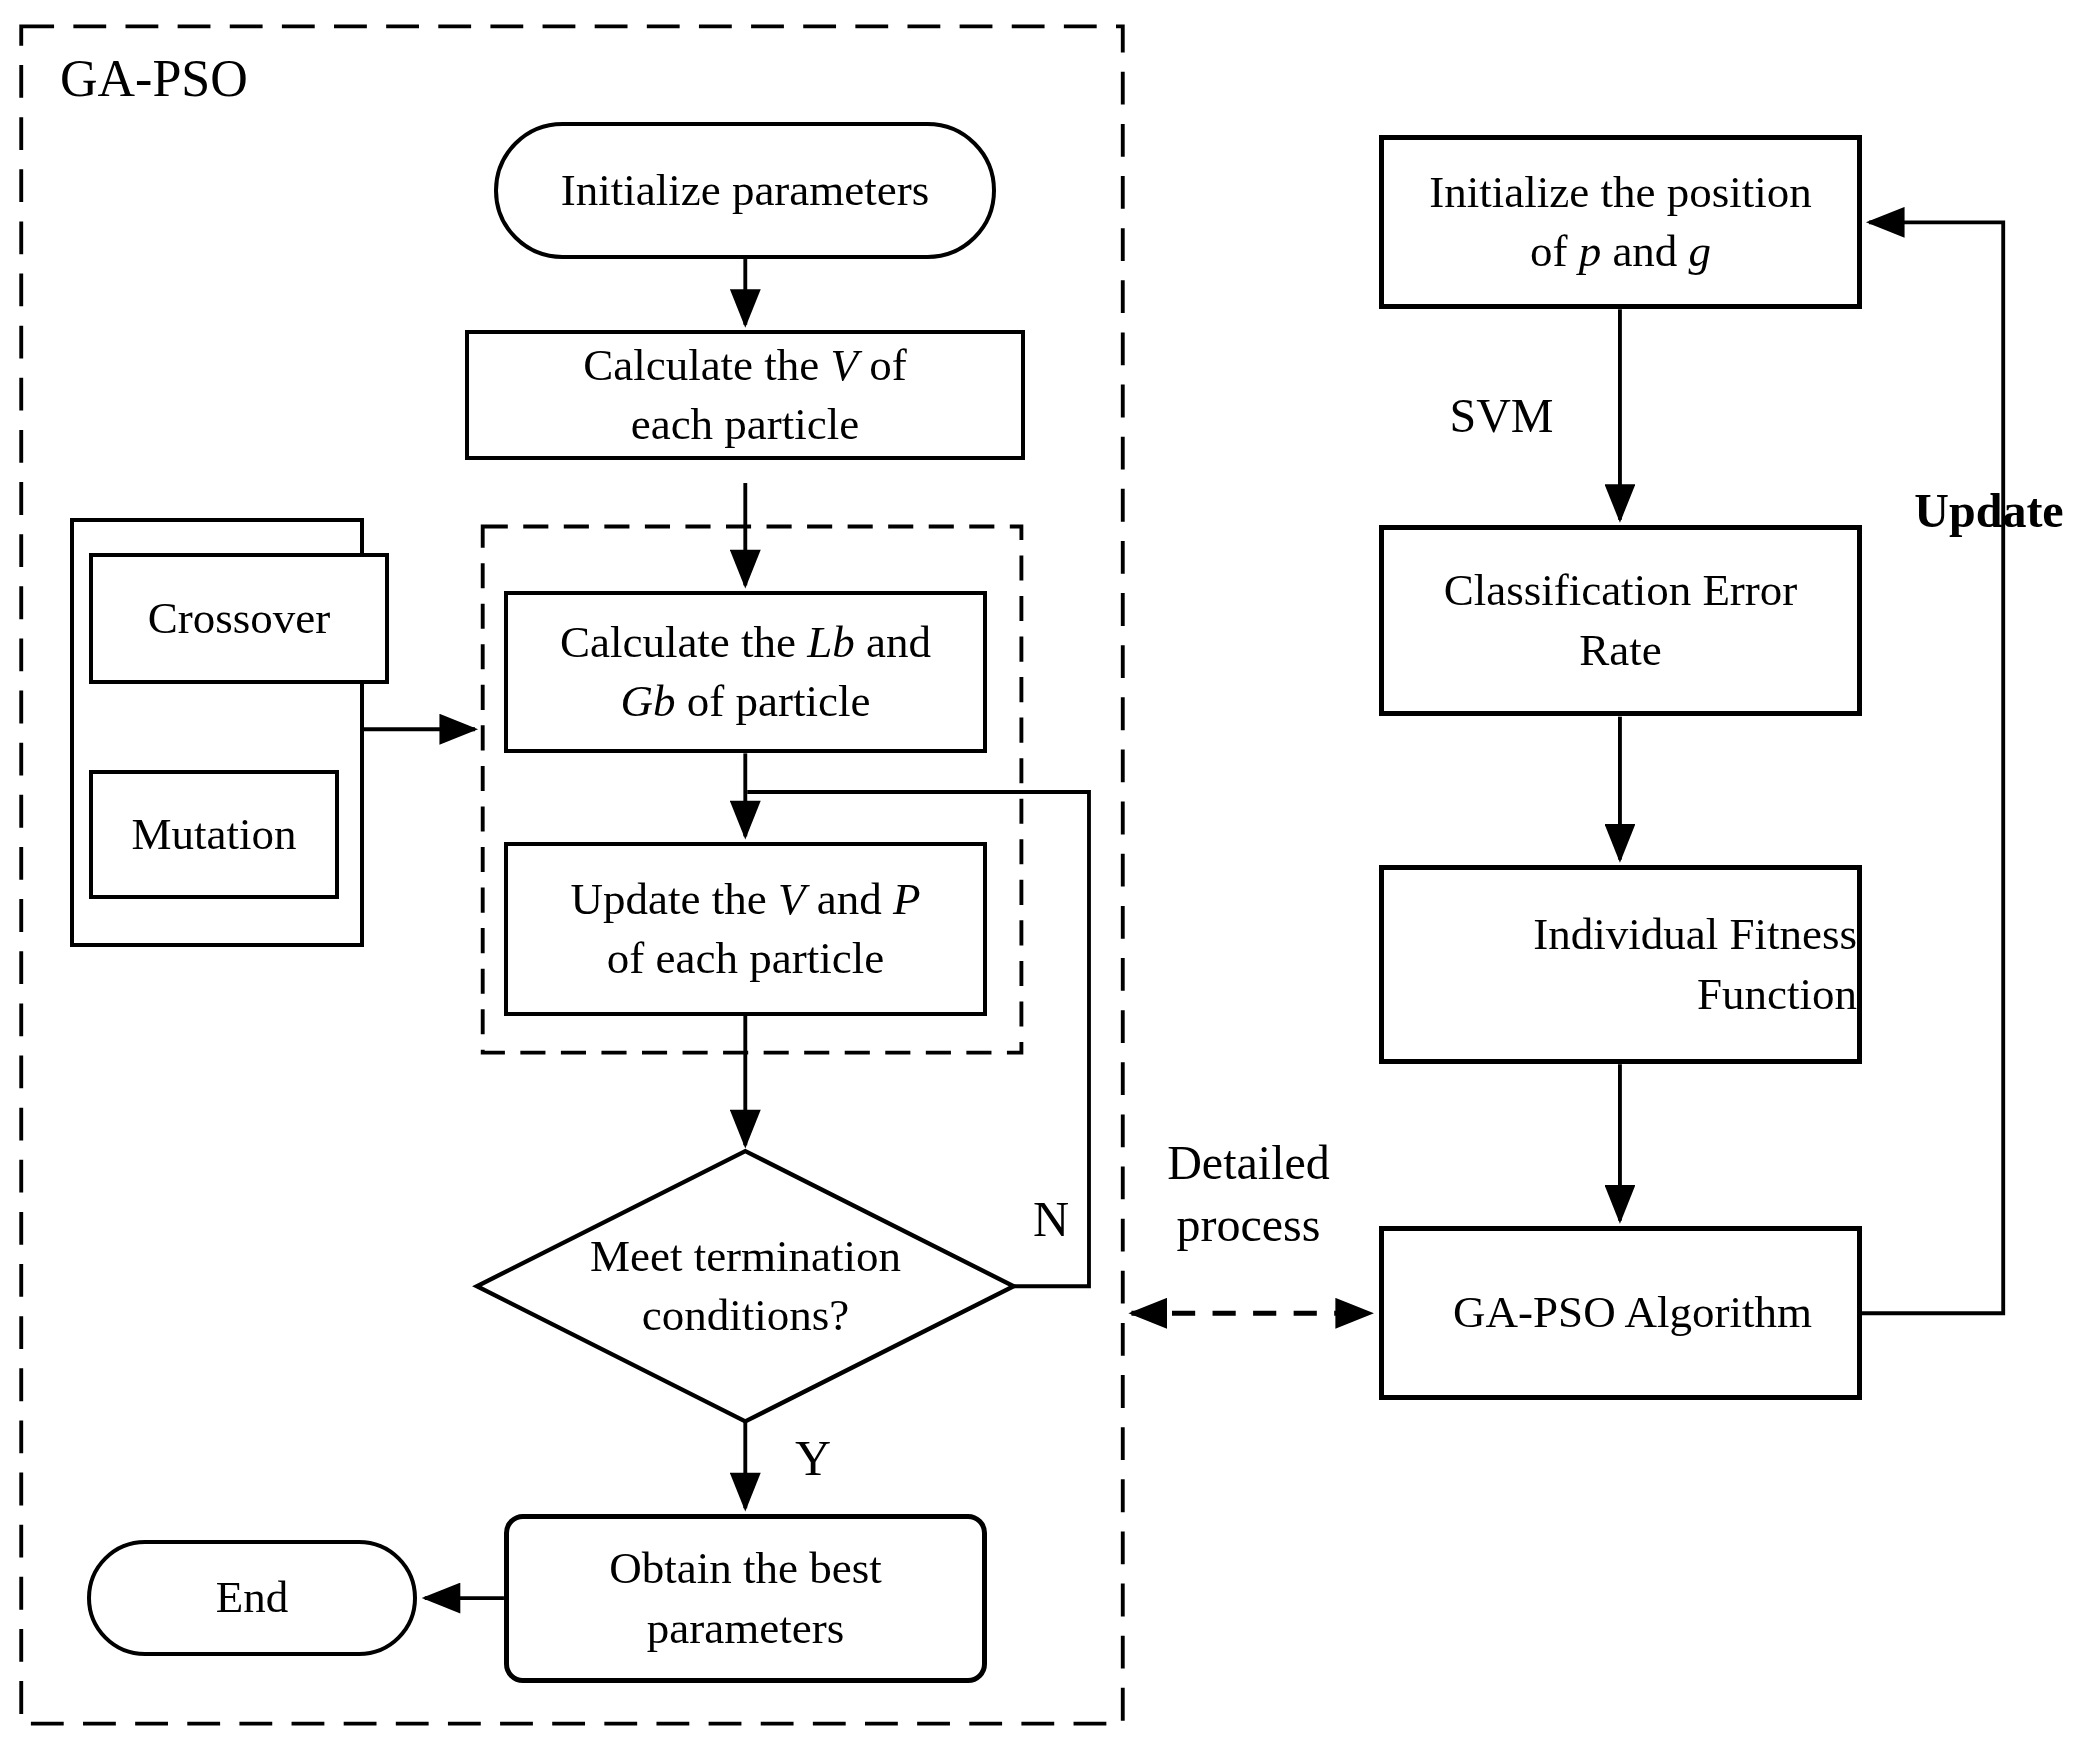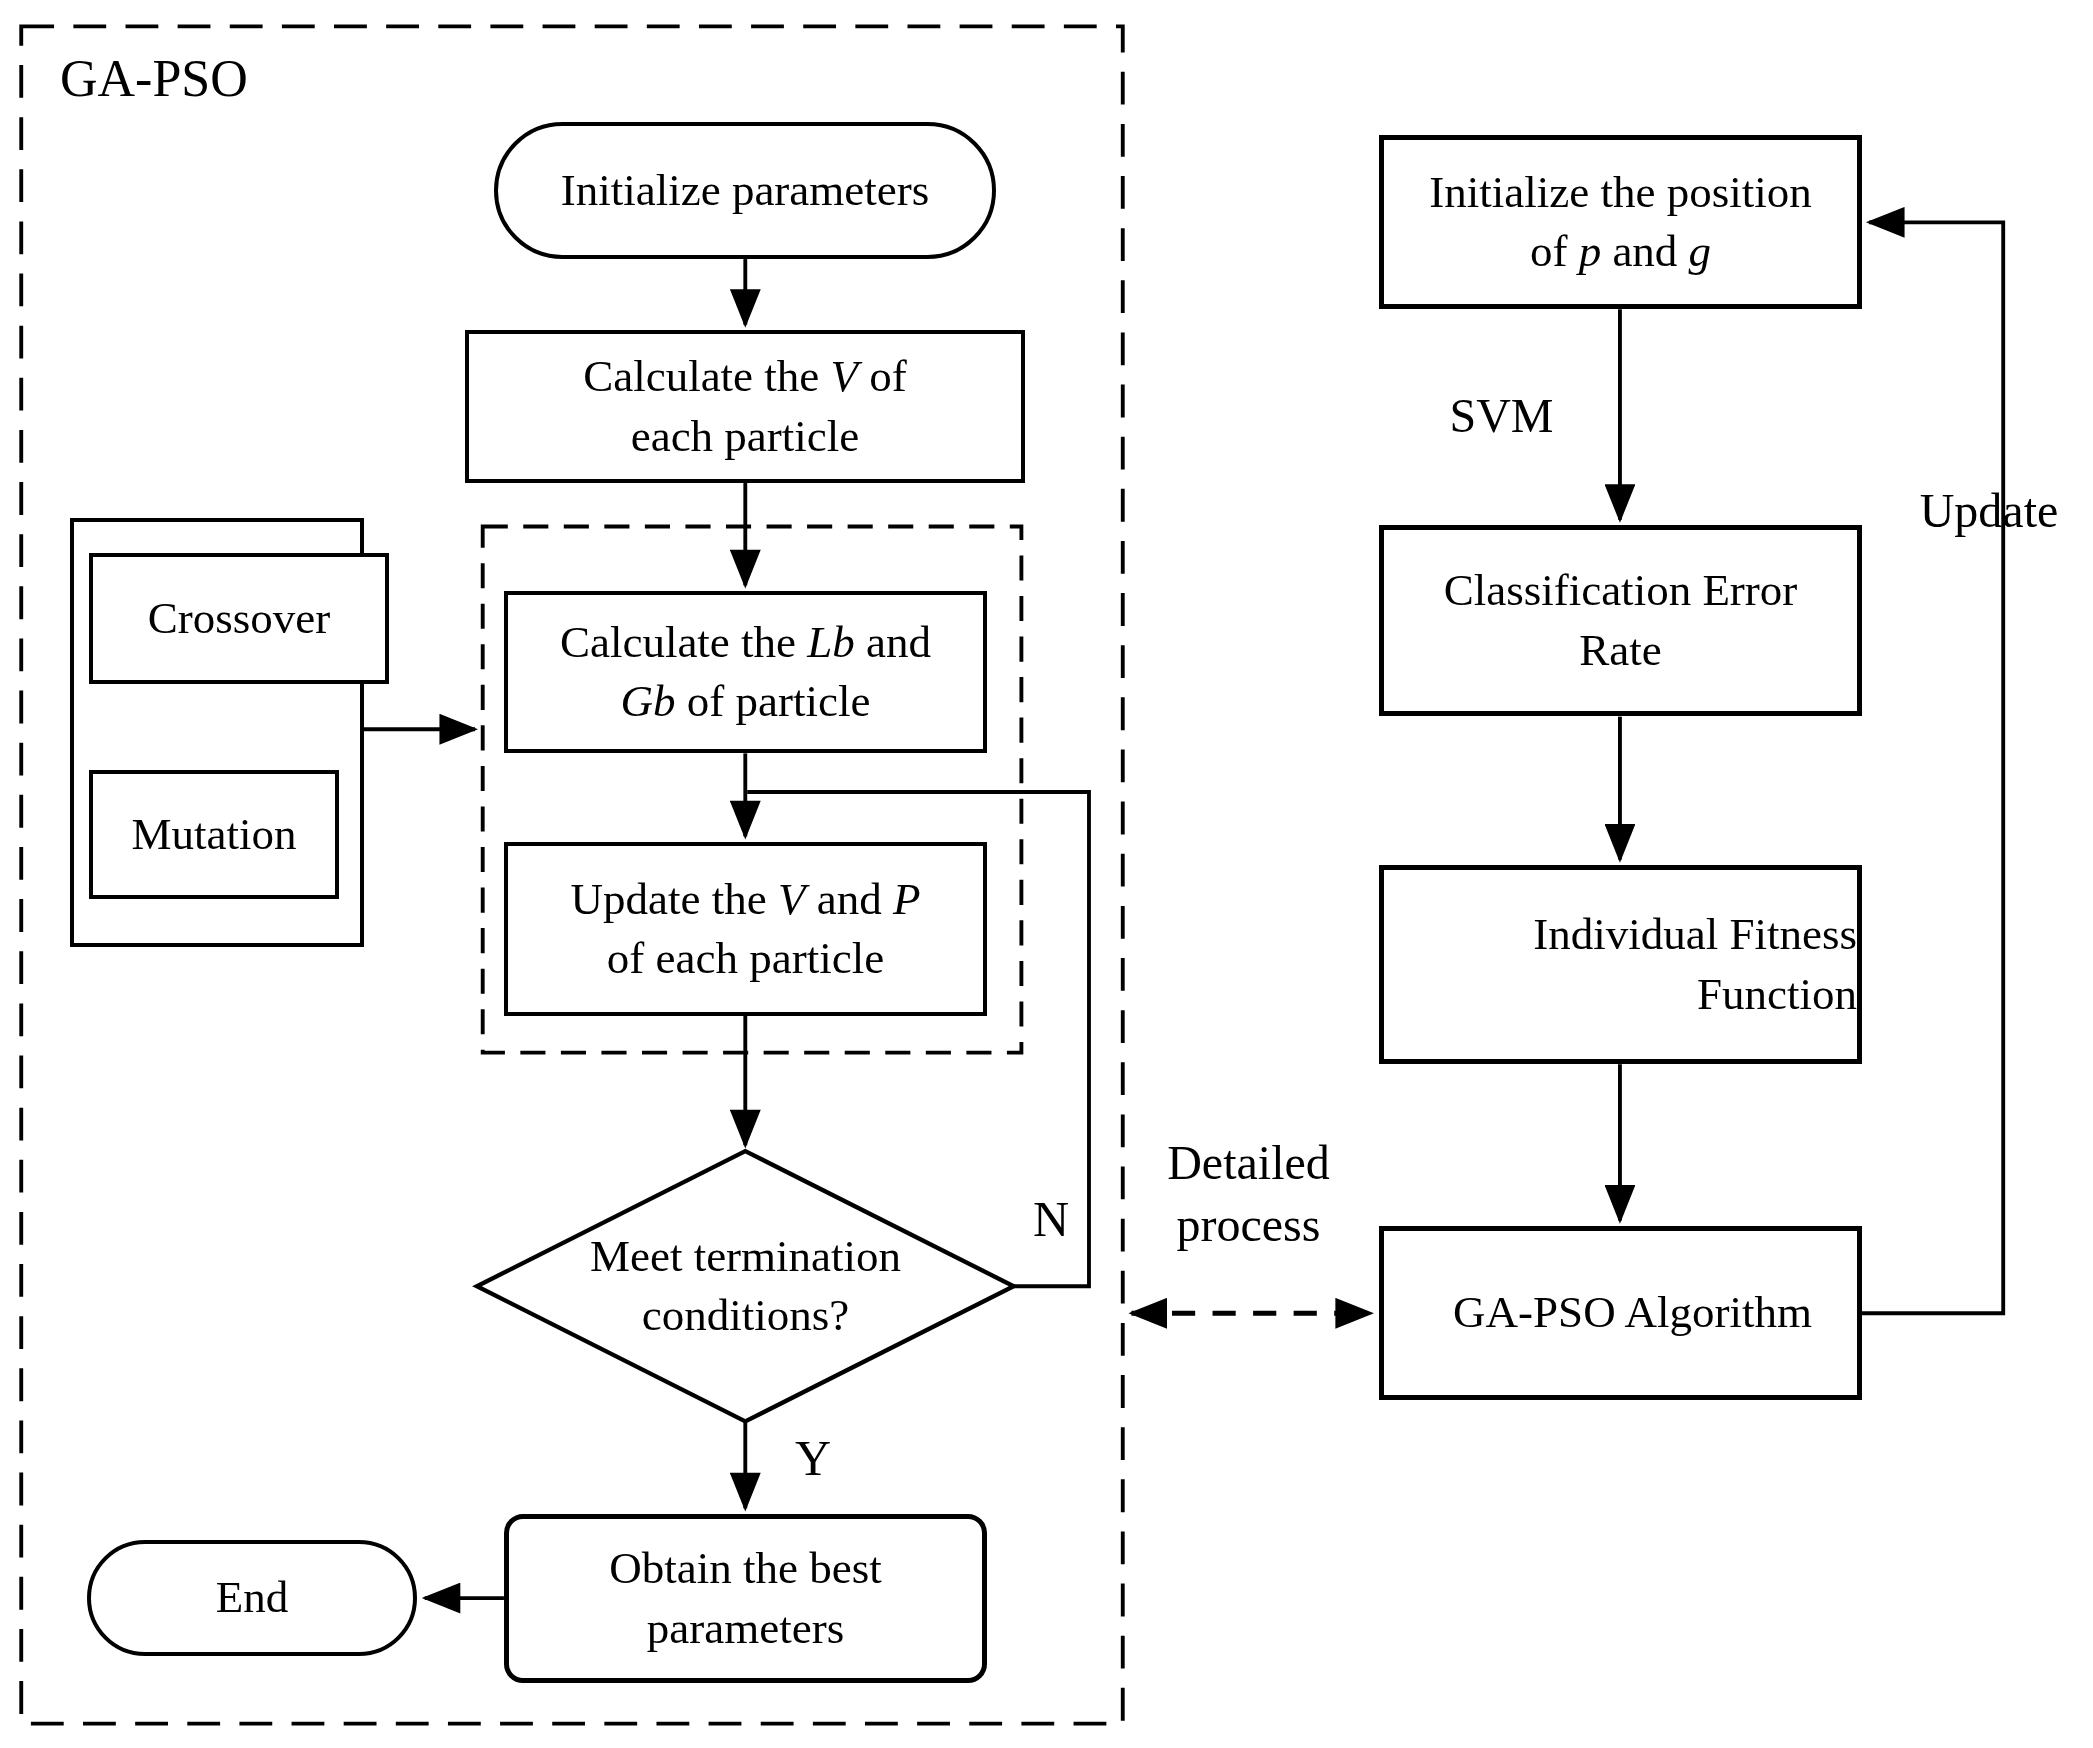--- a/index.html
+++ b/index.html
@@ -69,21 +69,21 @@
 
     <polygon points="772,1192 1050,1332 772,1472 494,1332" fill="#ffffff" stroke="#000" stroke-width="4.5"></polygon>
   </svg>
 
   <div class="groupbox" style="left:70px;top:518px;width:294px;height:429px;"></div>
 
   <div class="node stadium" style="left:494px;top:122px;width:502px;height:137px;">
       <div class="ln"><span>Initialize parameters</span></div>
     </div>
 
-  <div class="node" style="left:465px;top:330px;width:560px;height:153px;">
+  <div class="node" style="left:465px;top:330px;width:560px;height:130px;">
       <div class="ln"><span>Calculate the </span><i>V</i><span> of</span></div>
       <div class="ln"><span>each particle</span></div>
     </div>
 
   <div class="node" style="left:504px;top:591px;width:483px;height:162px;">
       <div class="ln"><span>Calculate the </span><i>Lb</i><span> and</span></div>
       <div class="ln"><i>Gb</i><span> of particle</span></div>
     </div>
 
   <div class="node" style="left:504px;top:842px;width:483px;height:174px;">
@@ -129,21 +129,21 @@
     </div>
 
   <div class="node thick" style="left:1379px;top:1226px;width:483px;height:174px;padding-left:24px;">
       <div class="ln"><span>GA-PSO Algorithm</span></div>
     </div>
 
   <div class="dlabel" style="left:60px;top:46px;font-size:52px;">GA-PSO</div>
 
   <div class="dlabel" style="left:1405px;top:386px;width:193px;">SVM</div>
 
-  <div class="dlabel" style="left:1885px;top:481px;width:208px;">Update</div>
+  <div class="dlabel" style="left:1885px;top:481px;width:208px;font-weight:bold;">Update</div>
 
   <div class="dlabel" style="left:1128px;top:1132px;width:241px;line-height:1.3;">
       <div class="ln"><span>Detailed</span></div>
       <div class="ln"><span>process</span></div>
     </div>
 
   <div class="dlabel" style="left:1022px;top:1188px;width:58px;font-size:50px;">N</div>
 
   <div class="dlabel" style="left:784px;top:1427px;width:58px;font-size:50px;">Y</div>
 

